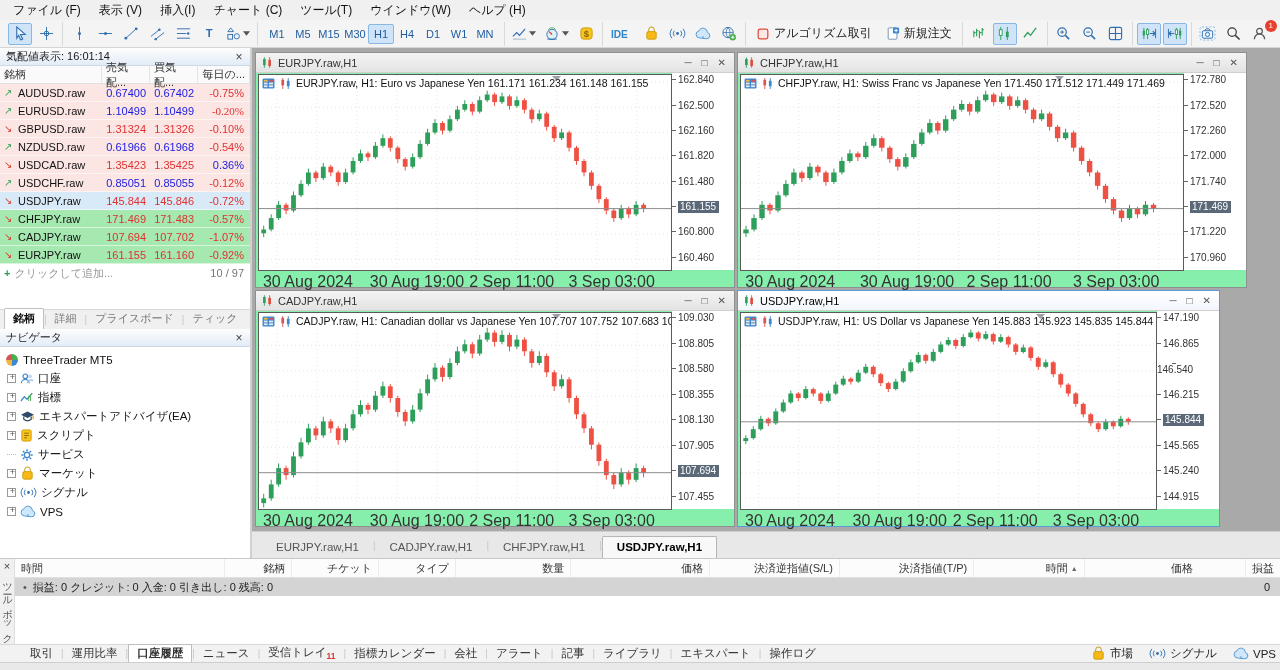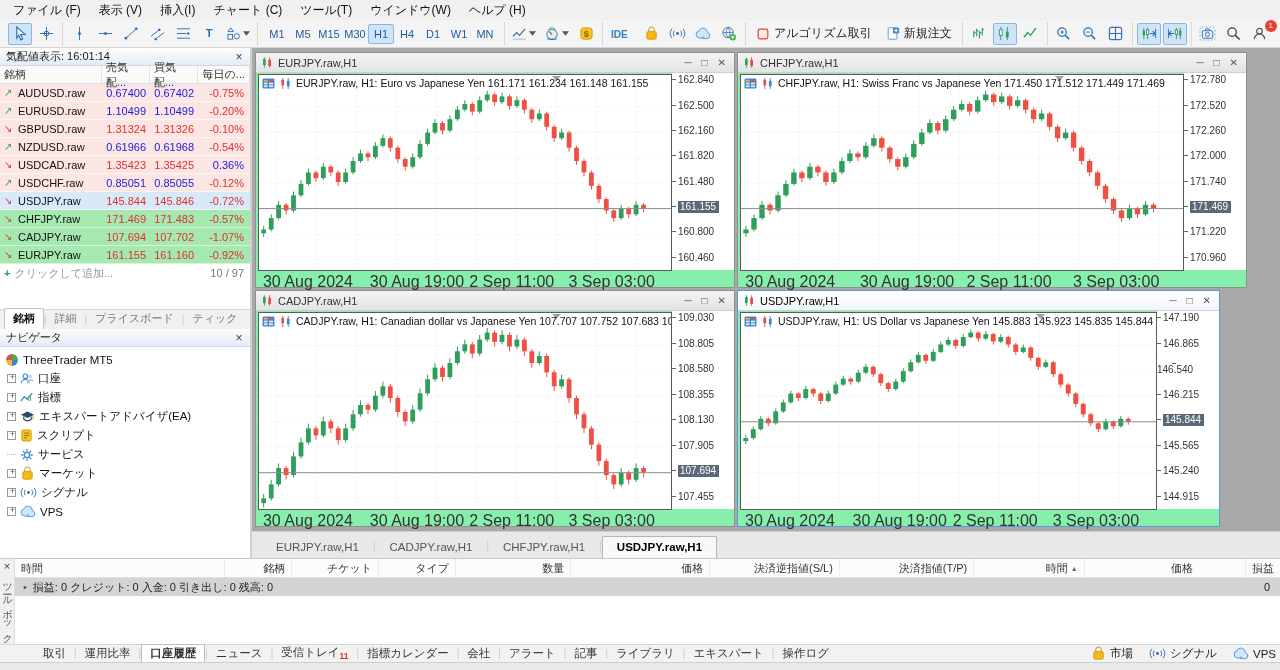--- a/index.html
+++ b/index.html
@@ -92,21 +92,21 @@
     background:#fcfcfc; border-bottom:1px solid #e0e0e0; color:#333; }
   #tb-cols .col { border-left:1px solid #ececec; height:100%; display:flex; align-items:center; justify-content:flex-end; padding:0 6px; white-space:nowrap;text-align:right; }
   #tb-cols .col:first-child { border-left:none; justify-content:flex-start; }
   #tb-cols .sort { font-size:7px; color:#666; margin-left:3px; }
   #tb-summary { position:absolute; left:15px; top:19px; right:0; height:18px; background:#d4d4d4;
     display:flex; align-items:center; padding:0 10px 0 8px; color:#222; }
   #tb-summary .bullet { color:#555; margin-right:6px; }
   #tb-summary .sval { margin-left:auto; }
   
   #bottom-tabs { position:absolute; left:0; top:644px; width:1280px; height:18px; background:#f2f2f2;
-    border-top:1px solid #d8d8d8; display:flex; align-items:center; padding-left:35px; }
+    border-top:1px solid #d8d8d8; display:flex; align-items:center; padding-left:22px; }
   .btab { padding:1px 8px 2px; color:#333; font-size:11.5px; position:relative; }
   .btab.active { background:#fff; font-weight:bold; border:1px solid #bdbdbd; border-bottom:none; }
   .btab sub { color:#d43b2f; font-size:8.5px; font-weight:bold; }
   #status-right { margin-left:auto; display:flex; align-items:center; gap:16px; padding-right:4px; font-size:11.5px; color:#222; }
   .status-item { display:flex; align-items:center; gap:4px; }
   #bottom-strip { position:absolute; left:0; top:662px; width:1280px; height:8px; background:#e9e9e9; border-top:1px solid #cfcfcf; }
   .badge { position:absolute; top:-4px; right:-6px; background:#e8402f; color:#fff; font-size:8px;
     width:12px; height:12px; border-radius:50%; display:flex; align-items:center; justify-content:center; }
   .relwrap { position:relative; }
 </style>
@@ -444,21 +444,21 @@
           <span class="mw-num" style="color: rgb(26, 26, 224);">0.67402</span>
           <span class="mw-daily" style="color: rgb(224, 49, 49);">-0.75%</span>
         </div>
         <div class="mw-row" style="background: rgb(251, 230, 228);">
           <div class="mw-sym">
             <span class="mw-arrow" style="color: rgb(45, 158, 82);">↗</span>
             <span>EURUSD.raw</span>
           </div>
           <span class="mw-num" style="color: rgb(26, 26, 224);">1.10499</span>
           <span class="mw-num" style="color: rgb(26, 26, 224);">1.10499</span>
-          <span class="mw-daily" style="color: rgb(224, 49, 49);">-0.20%</span>
+          <span class="mw-daily" style="color: rgb(224, 49, 49); font-family: Liberation Serif, serif;">-0.20%</span>
         </div>
         <div class="mw-row" style="background: rgb(251, 230, 228);">
           <div class="mw-sym">
             <span class="mw-arrow" style="color: rgb(212, 59, 47);">↘</span>
             <span>GBPUSD.raw</span>
           </div>
           <span class="mw-num" style="color: rgb(224, 49, 49);">1.31324</span>
           <span class="mw-num" style="color: rgb(224, 49, 49);">1.31326</span>
           <span class="mw-daily" style="color: rgb(224, 49, 49);">-0.10%</span>
         </div>

